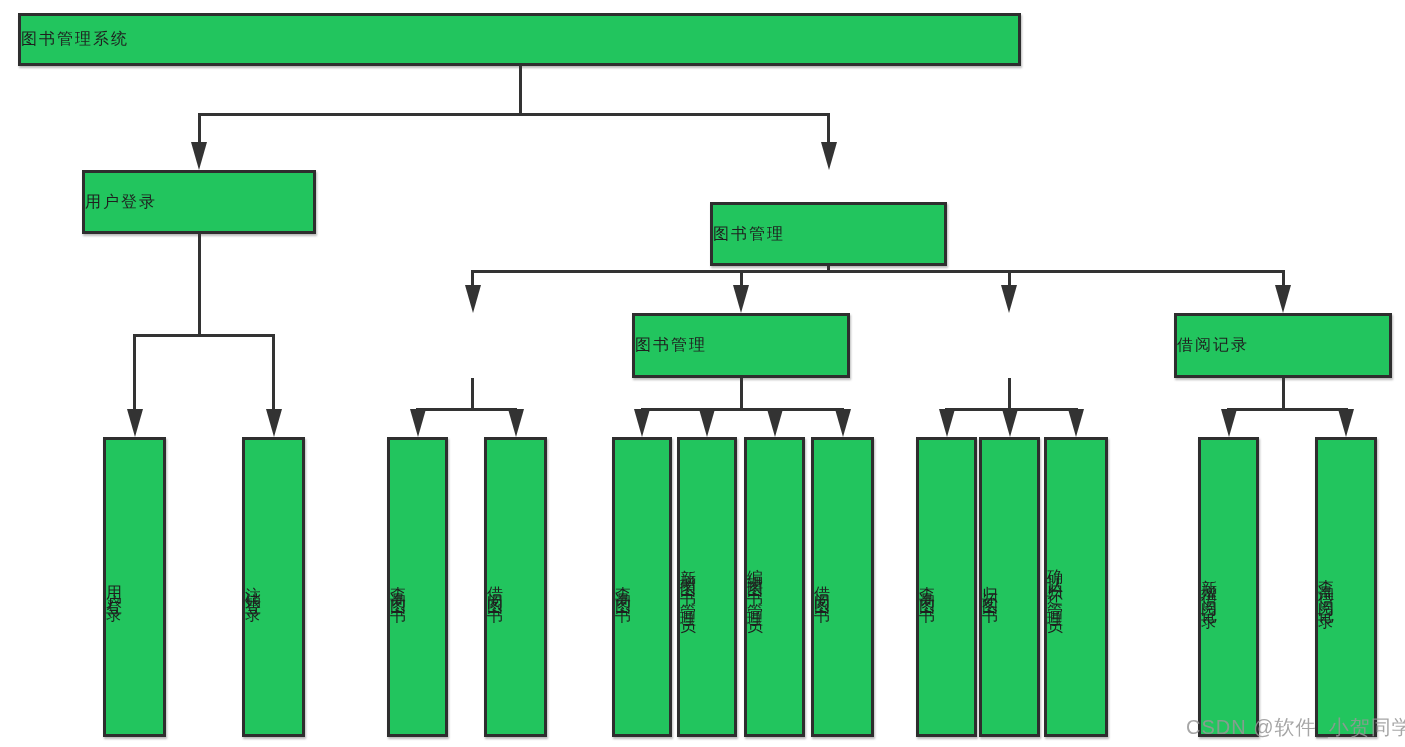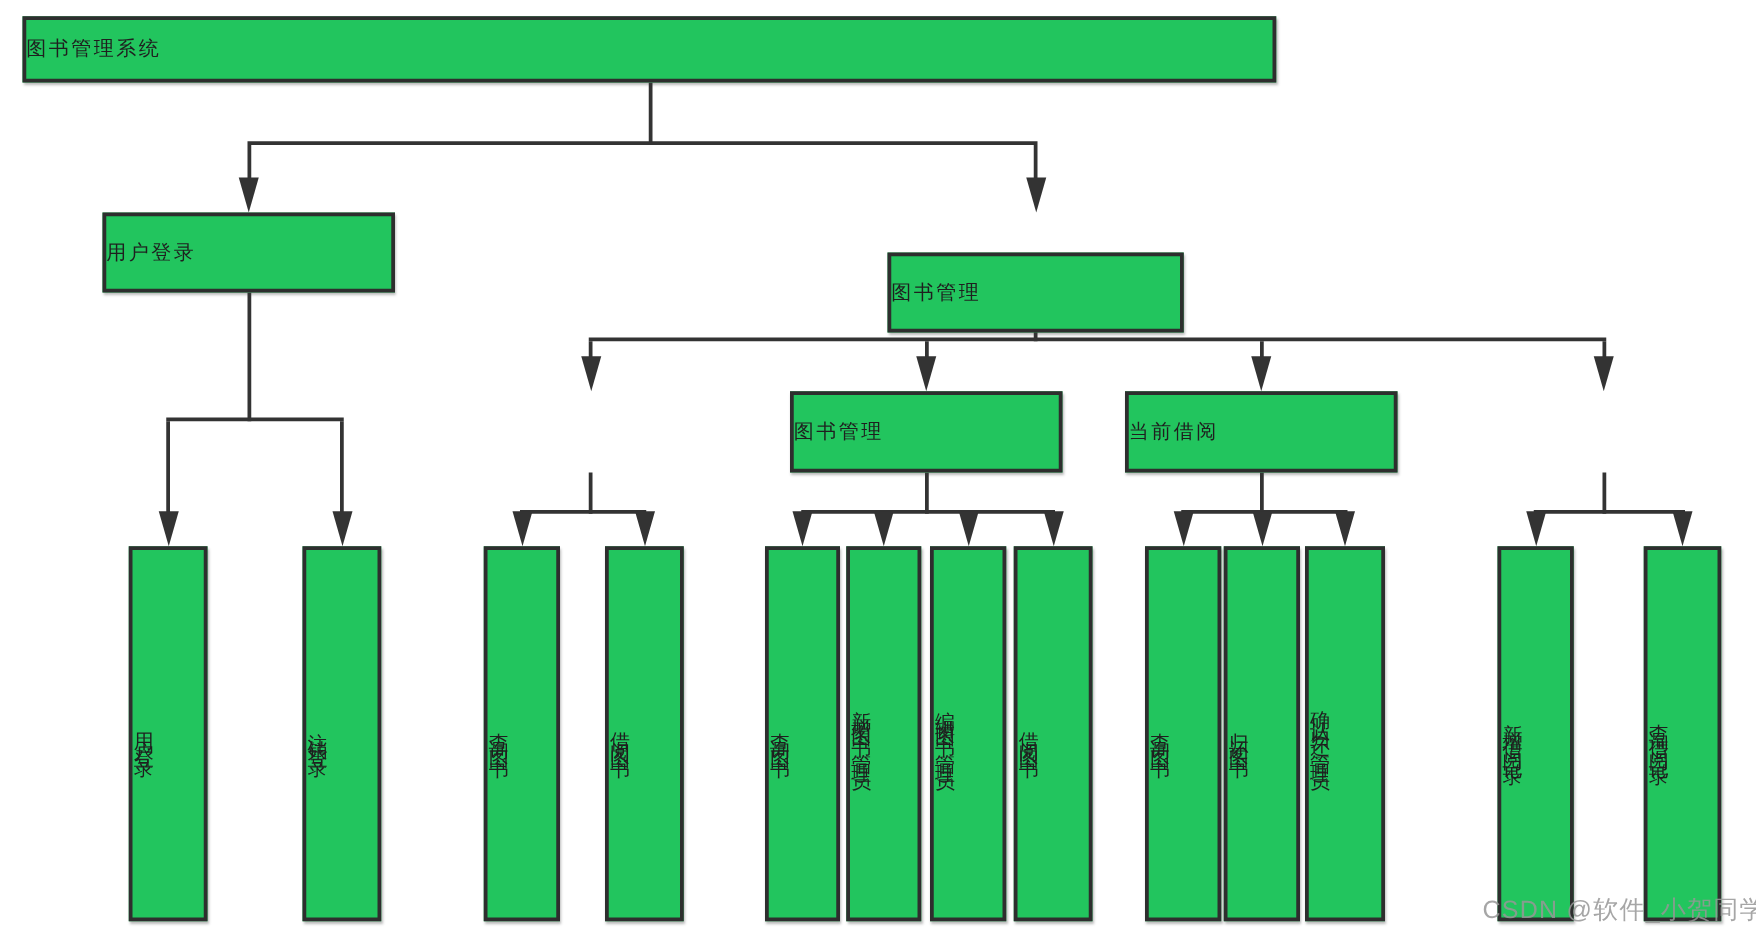--- a/index.html
+++ b/index.html
@@ -79,22 +79,22 @@
   <div class="box" style="left:82px; top:170px; width:234px; height:64px;">
     <span>用户登录</span>
   </div>
   <div class="box" style="left:710px; top:170px; width:237px; height:64px;margin-top:32px;">
     <span>图书管理</span>
   </div>
 
   <div class="box" style="left:632px; top:313px; width:218px; height:65px;">
     <span>图书管理</span>
   </div>
-  <div class="box" style="left:900px; top:313px; width:218px; height:65px;">
-    <span>当前借阅</span>
+  <div class="box" style="left:1174px; top:313px; width:218px; height:65px;">
+    <span>借阅记录</span>
   </div>
 
   <div class="box" style="left:103px; top:437px; width:63px; height:300px;">
     <span class="vtext">用户登录</span>
   </div>
   <div class="box" style="left:242px; top:437px; width:63px; height:300px;">
     <span class="vtext">注销登录</span>
   </div>
 
   <div class="box" style="left:387px; top:437px; width:61px; height:300px;">

